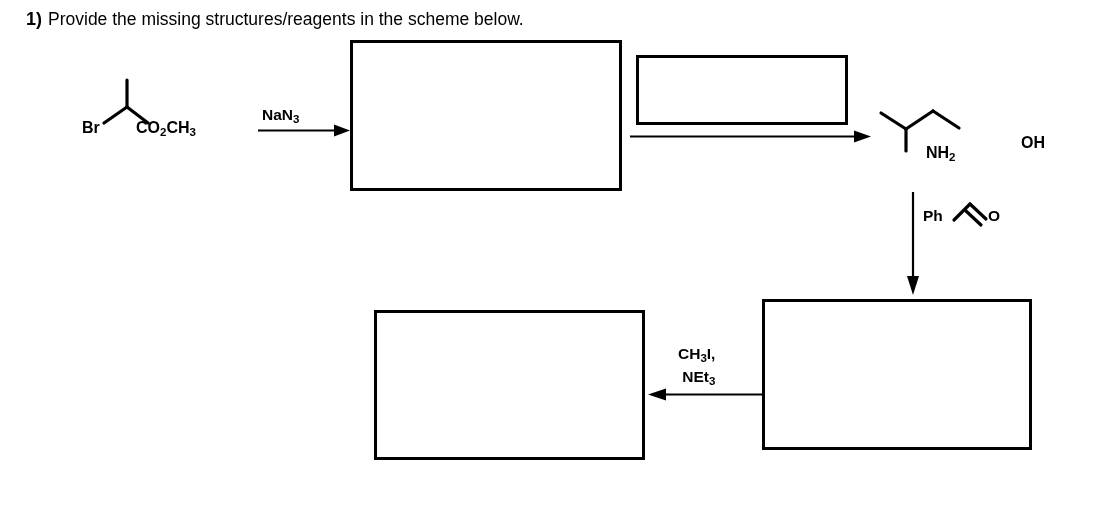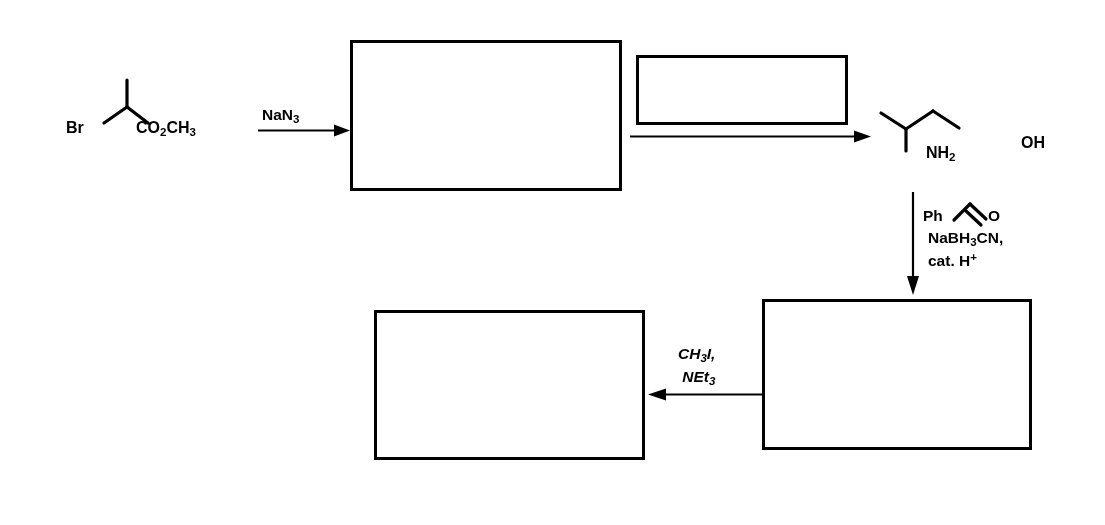--- a/index.html
+++ b/index.html
@@ -60,51 +60,54 @@
     top: 3px;
   }
   .reagent sup {
     font-size: 11.5px;
     vertical-align: baseline;
     position: relative;
     top: -5px;
   }
   #reagent-nan3 { left: 262px; top: 104px; }
   #reagent-stack-1 { left: 928px; top: 227px; }
-  #reagent-ch3i { left: 678px; top: 343px; text-align: right; font-style: italic; }
+  #reagent-ch3i { left: 678px; top: 343px; text-align: right; }
   #reagent-ph-label { left: 923px; top: 205px; text-align: center; }
 
   
   .atom {
     font-weight: bold;
     font-size: 16px;
     line-height: 16px;
     white-space: nowrap;
   }
   .atom sub {
     font-size: 11.5px;
     vertical-align: baseline;
     position: relative;
     top: 3px;
   }
-  #label-br     { left: 66px;  top: 120px; }
+  #label-br     { left: 82px;  top: 120px; }
   #label-co2ch3 { left: 136px; top: 120px; }
   #label-oh     { left: 1021px; top: 119px; margin-top: 16px; }
   #label-nh2    { left: 926px; top: 145px; }
 
   svg { display: block; overflow: visible; }
   .bond { stroke: #000000; stroke-width: 3.2; fill: none; stroke-linecap: round; }
   .arrow-line { stroke: #000000; stroke-width: 2.2; fill: none; }
   .arrow-head { fill: #000000; }
 </style>
 </head>
 <body>
 
 <div id="page">
 
+  <div id="title-row" class="abs">
+    <span id="title-num">1)</span><span id="title-text">Provide the missing structures/reagents in the scheme below.</span>
+  </div>
 
   <div class="abs" style="left:70px; top:78px;">
     <svg width="190" height="60">
 
       <path class="bond" d="M 34 45 L 57 29"></path>
 
       <path class="bond" d="M 57 29 L 57 2"></path>
 
       <path class="bond" d="M 57 29 L 78 45"></path>
     </svg>
@@ -164,28 +167,20 @@
     <svg width="60" height="34">
 
       <path class="bond" d="M 2 22 L 18 6"></path>
 
       <path class="bond" d="M 18 6 L 34 21"></path>
       <path class="bond" d="M 14 13 L 29 27" stroke-width="2.8"></path>
     </svg>
   </div>
   <div class="abs reagent" style="left:988px; top:205px;">O</div>
 
-  <div id="reagent-stack-1" class="abs reagent">
-    <div>
-      <span>NaBH</span><sub>3</sub><span>CN,</span>
-    </div>
-    <div>
-      <span>cat. H</span><sup>+</sup>
-    </div>
-  </div>
 
   <div id="box-3" class="abs answer-box"></div>
 
   <div id="reagent-ch3i" class="abs reagent">
     <div>
       <span>CH</span><sub>3</sub><span>I,</span>
     </div>
     <div>
       <span>NEt</span><sub>3</sub>
     </div>

